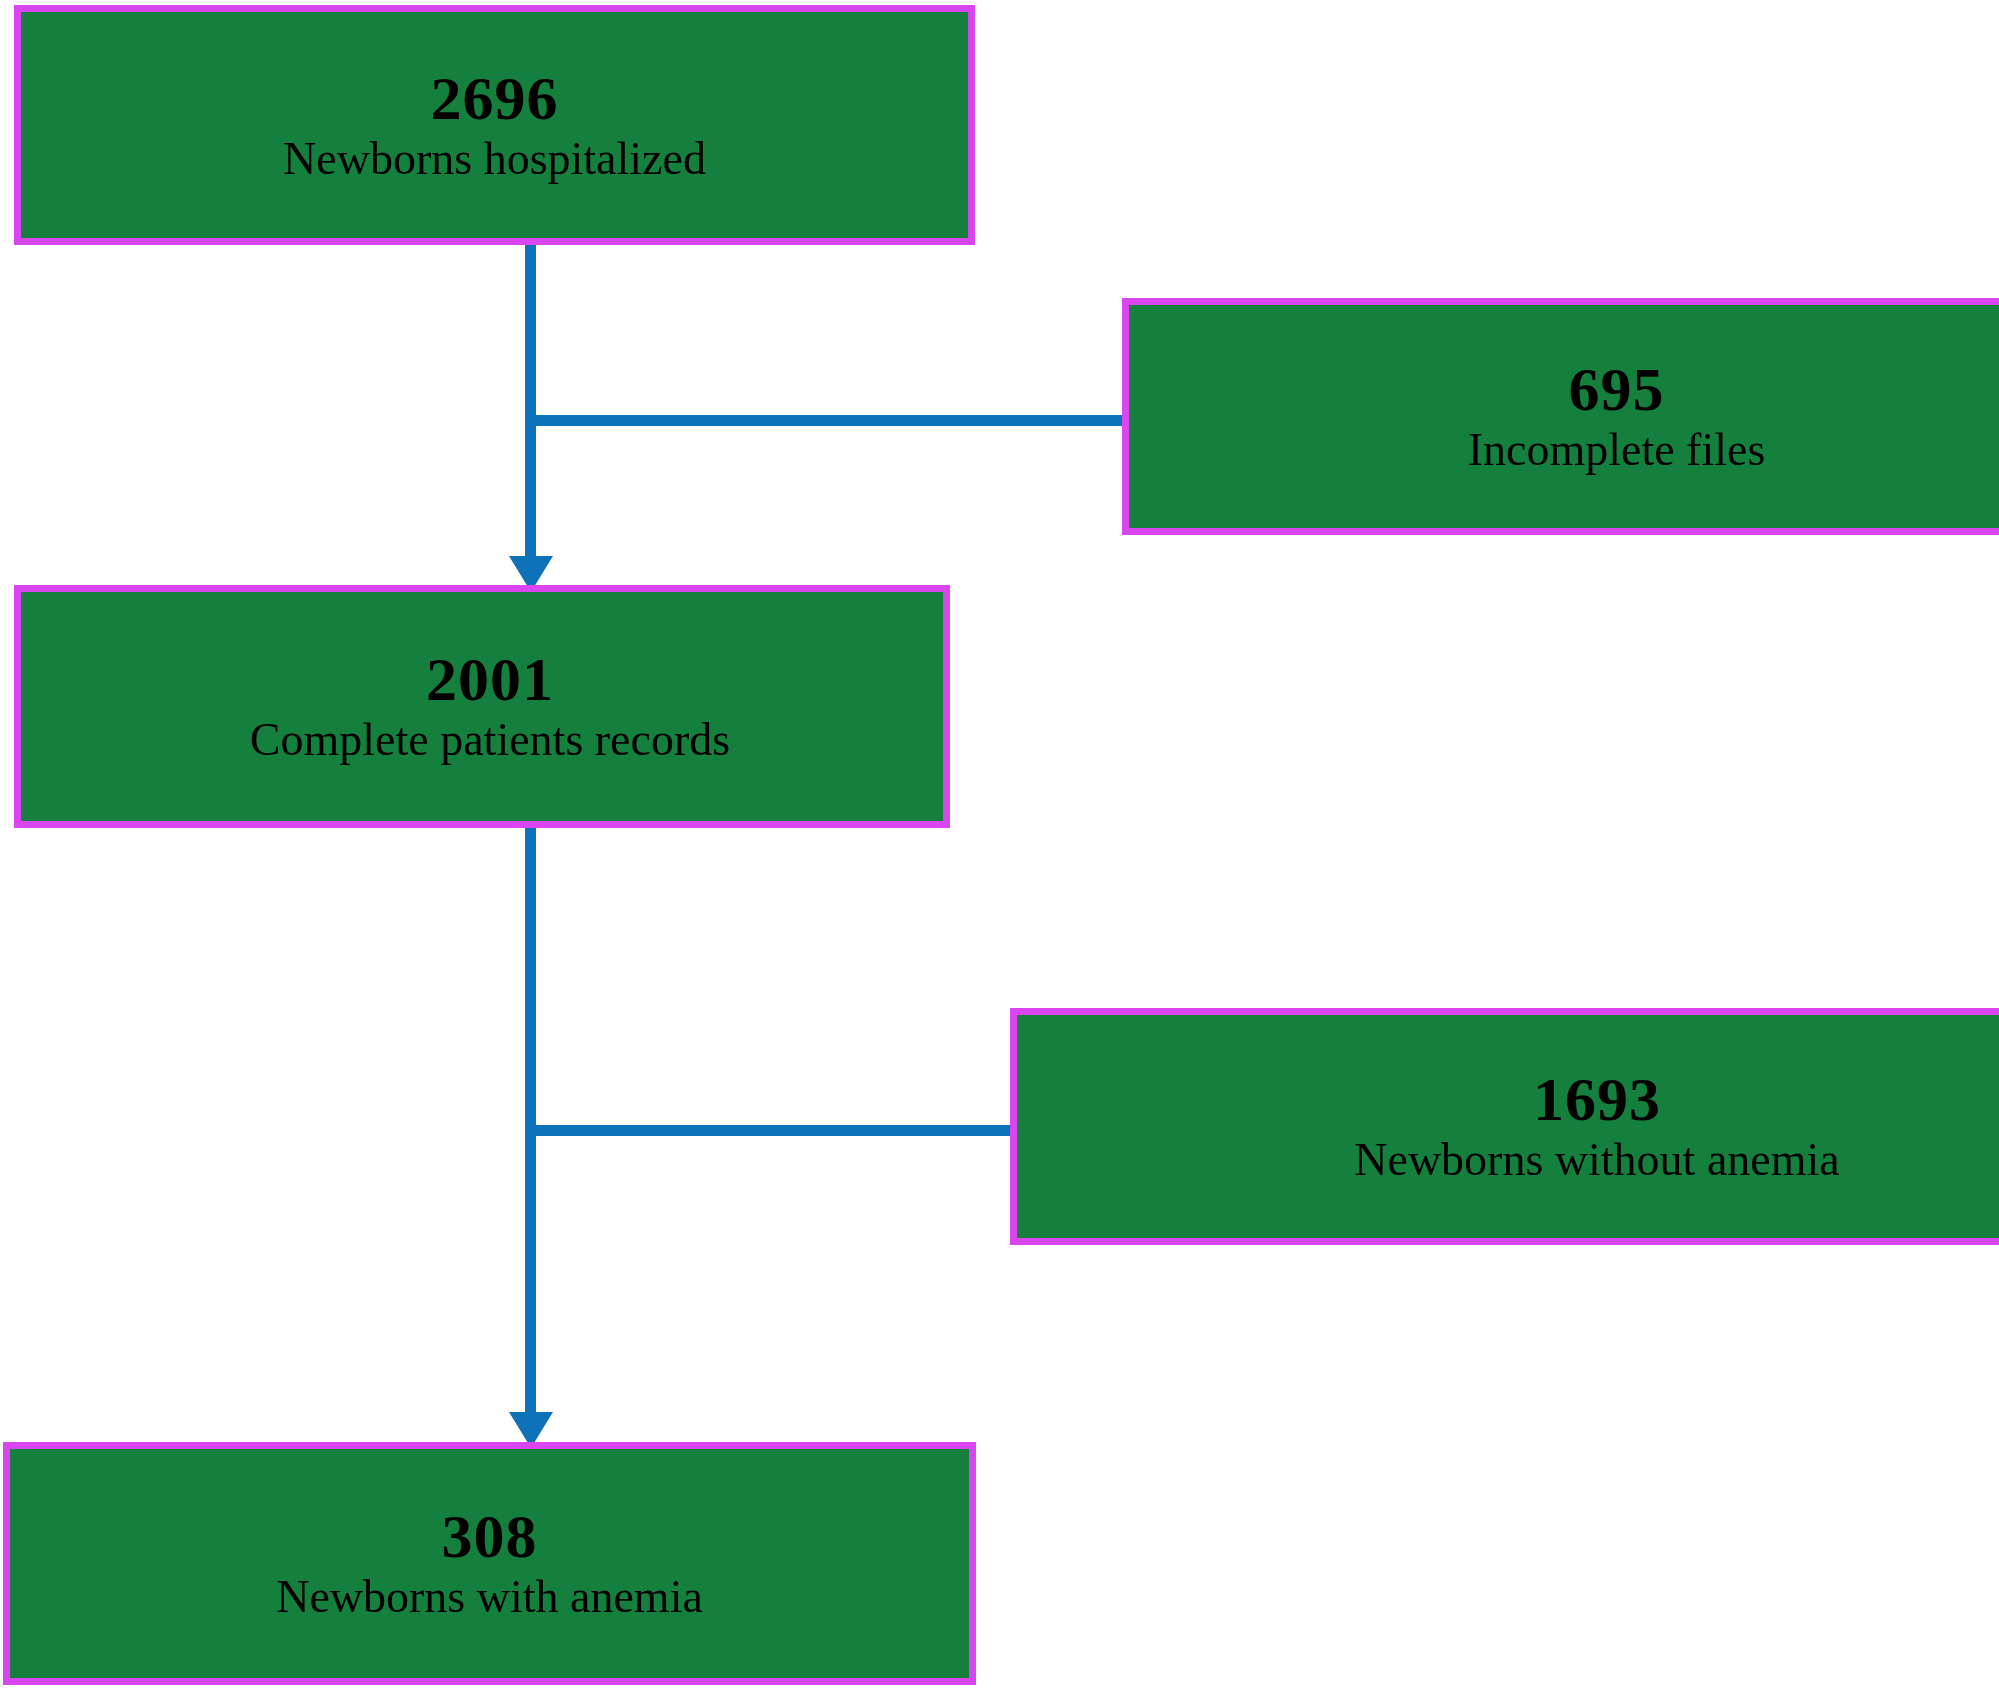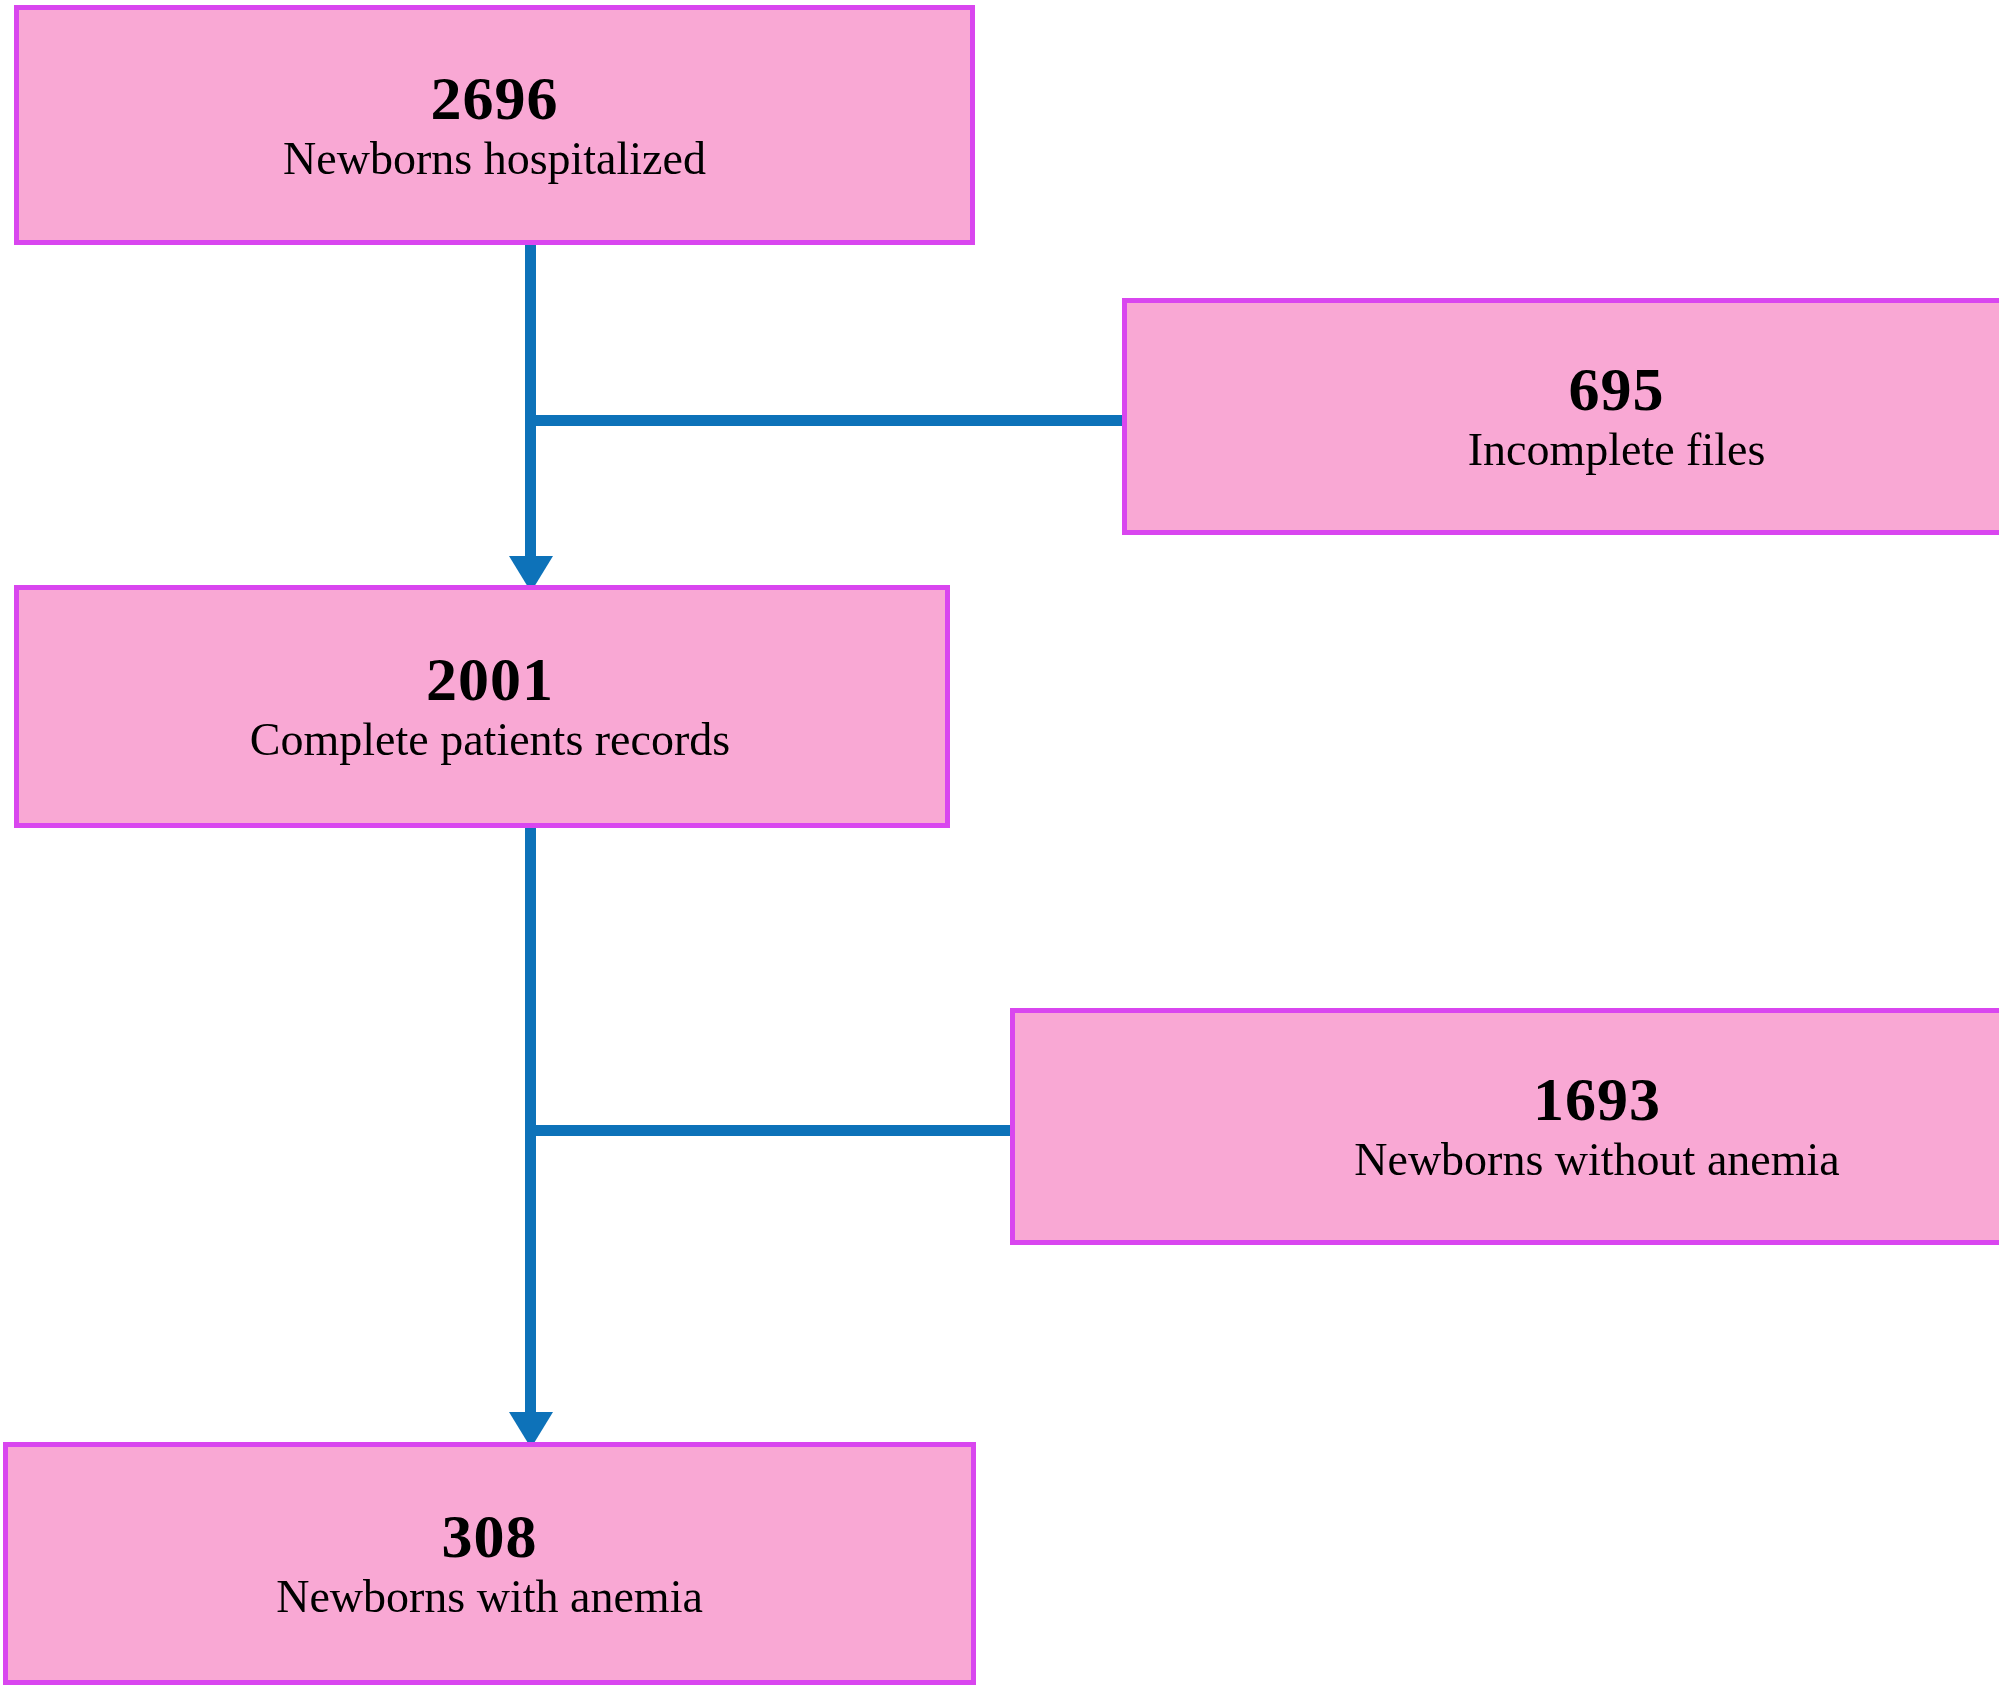--- a/index.html
+++ b/index.html
@@ -13,22 +13,22 @@
   #canvas {
     position: relative;
     width: 1999px;
     height: 1688px;
     background: #ffffff;
     overflow: hidden;
   }
   .node {
     position: absolute;
     box-sizing: border-box;
-    background: #f9a8d4;
-    border: 5px solid #d946ef;
+    background: #15803d;
+    border: 7px solid #d946ef;
     display: flex;
     flex-direction: column;
     align-items: center;
     justify-content: center;
   }
   .node .count {
     font-weight: bold;
     font-size: 62px;
     line-height: 1.0;
     color: #000000;

